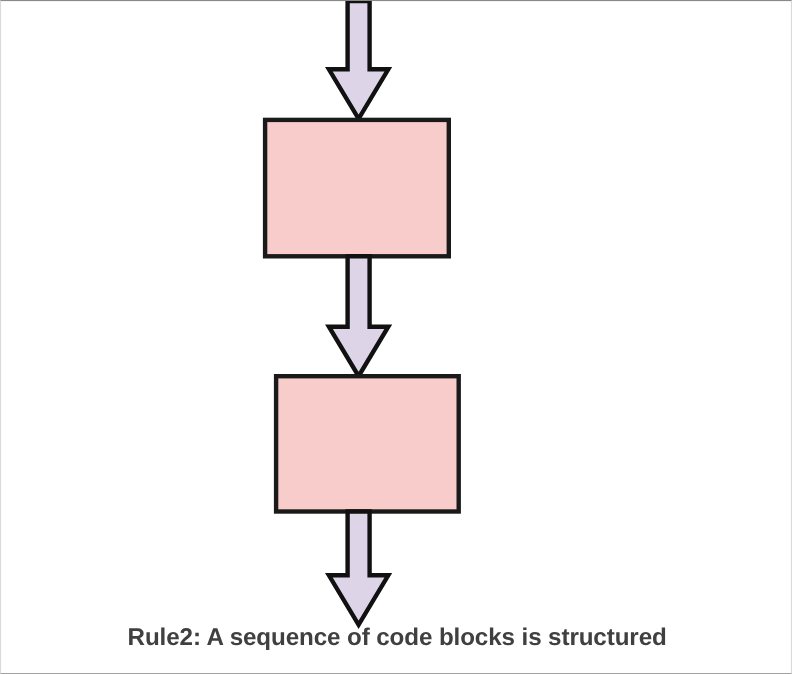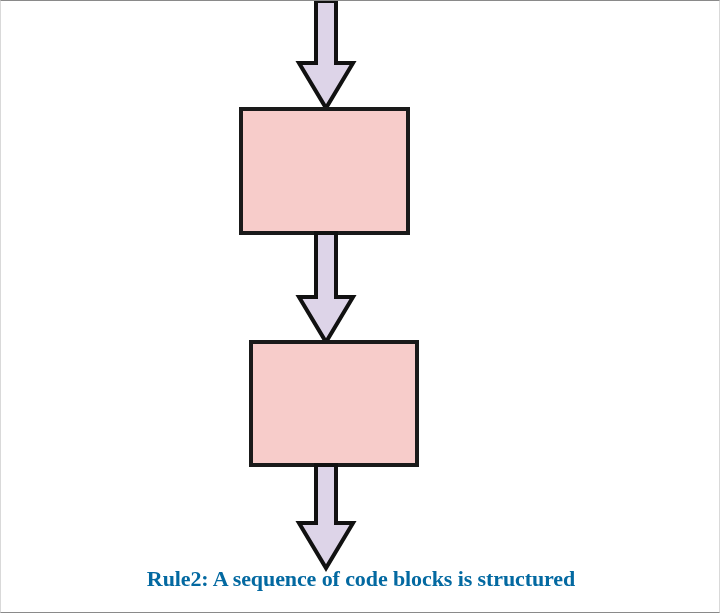--- a/index.html
+++ b/index.html
@@ -65,15 +65,15 @@
     <g>
       <rect x="250" y="341" width="166" height="123" fill="#F7CCCA" stroke="#1a1a1a" stroke-width="4"></rect>
     </g>
 
     <g>
       <path d="M 315 464 L 335 464 L 335 522 L 352 522 L 325 567 L 298 522 L 315 522 Z" fill="#DDD4E8" stroke="#111111" stroke-width="4" stroke-linejoin="miter"></path>
     </g>
 
   </svg>
 
-  <div class="caption" style="color: #0369a1; font-family: Liberation Serif, serif;">Rule2: A sequence of code blocks is structured</div>
+  <div class="caption" style="color: #404040;">Rule2: A sequence of code blocks is structured</div>
 
 </div>
 
 </body></html>

